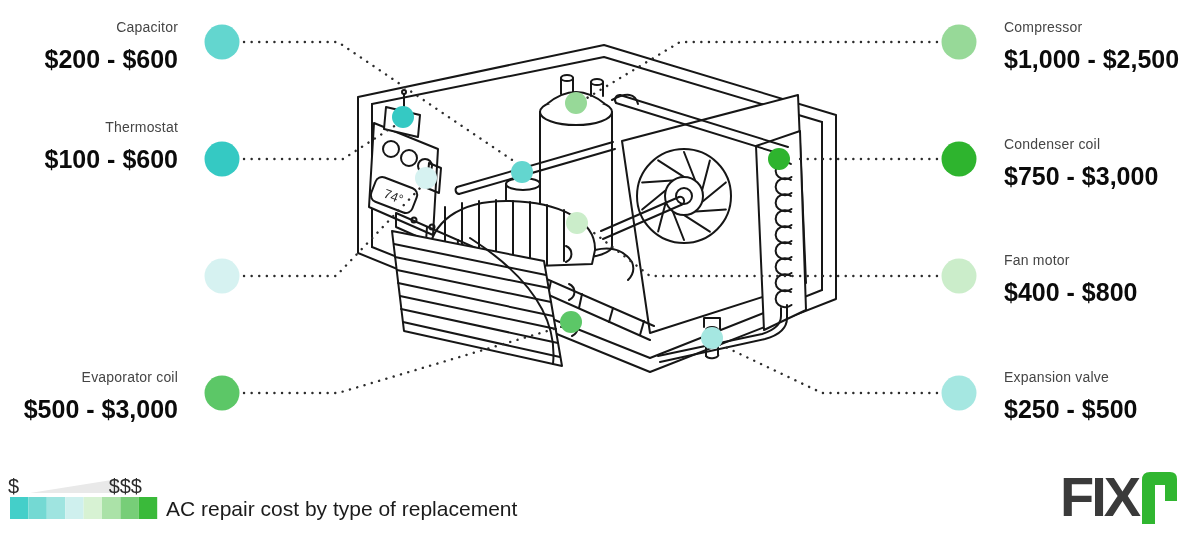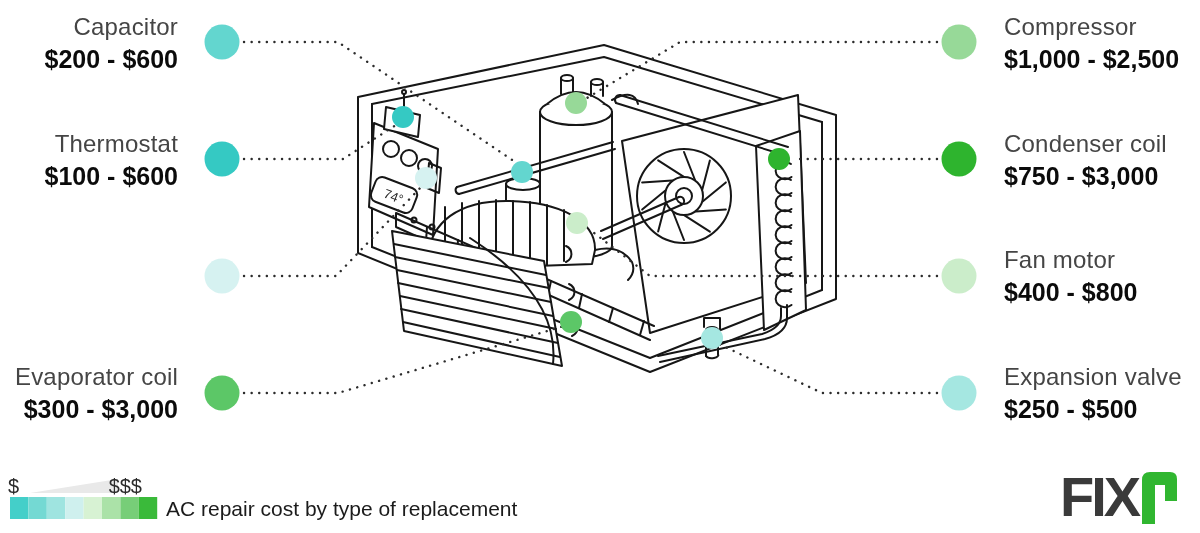--- a/index.html
+++ b/index.html
@@ -2,21 +2,21 @@
 <html><head>
 <meta charset="utf-8">
 <style>
   html,body{margin:0;padding:0;background:#fff;}
   #stage{position:relative;width:1200px;height:533px;background:#fff;overflow:hidden;
          font-family:"Liberation Sans", sans-serif;}
   #art{position:absolute;left:0;top:0;width:1200px;height:533px;}
   .part{position:absolute;}
   .part.left{left:0;width:178px;text-align:right;}
   .part.right{left:1004px;width:200px;text-align:left;}
-  .pname{font-size:24px;line-height:26px;font-weight:400;color:#454545;letter-spacing:.2px;}
+  .pname{font-size:14px;line-height:26px;font-weight:400;color:#454545;letter-spacing:.2px;}
   .pprice{font-size:25px;line-height:31px;font-weight:700;color:#0b0b0b;margin-top:4px;}
   .legend-label{position:absolute;font-size:20px;line-height:20px;color:#2b2b2b;}
   #legend-low{left:8px;top:476px;}
   #legend-high{left:96px;top:476px;width:46px;text-align:right;}
   #caption{position:absolute;left:166px;top:496px;font-size:21px;line-height:25px;color:#1b1b1b;}
   #logo{position:absolute;left:1060px;top:471px;height:54px;display:flex;align-items:flex-start;}
   #logo-text{font-size:56px;line-height:52px;font-weight:800;letter-spacing:-3px;color:#3a3a3a;}
   #logo-r{margin-left:4px;margin-top:1px;}
   .stroke{fill:none;stroke:#161616;stroke-width:2;stroke-linecap:round;stroke-linejoin:round;}
   .wfill{fill:#ffffff;stroke:#161616;stroke-width:2;stroke-linejoin:round;}
@@ -218,27 +218,27 @@
       <rect x="102" y="497" width="18.4" height="22" fill="#abe2a8"></rect>
       <rect x="120.4" y="497" width="18.4" height="22" fill="#77ce78"></rect>
       <rect x="138.8" y="497" width="18.4" height="22" fill="#3aba3a"></rect>
     </g>
   </svg>
 
   <div class="part left" style="top:14px">
     <div class="pname">Capacitor</div>
     <div class="pprice">$200 - $600</div>
   </div>
-  <div class="part left" style="top:131px">
+  <div class="part left" style="top:114px">
     <div class="pname">Thermostat</div>
     <div class="pprice">$100 - $600</div>
   </div>
   <div class="part left" style="top:364px">
     <div class="pname">Evaporator coil</div>
-    <div class="pprice">$300 - $3,000</div>
+    <div class="pprice">$500 - $3,000</div>
   </div>
 
   <div class="part right" style="top:14px">
     <div class="pname">Compressor</div>
     <div class="pprice">$1,000 - $2,500</div>
   </div>
   <div class="part right" style="top:131px">
     <div class="pname">Condenser coil</div>
     <div class="pprice">$750 - $3,000</div>
   </div>

